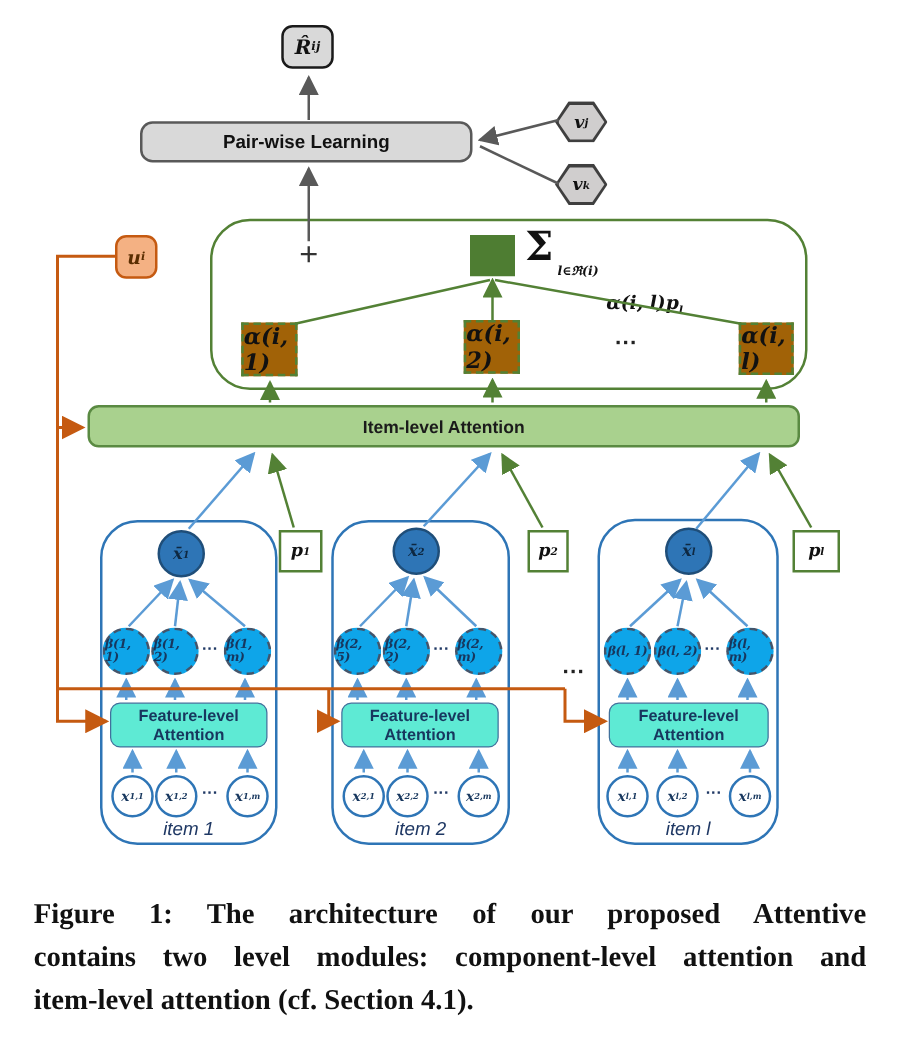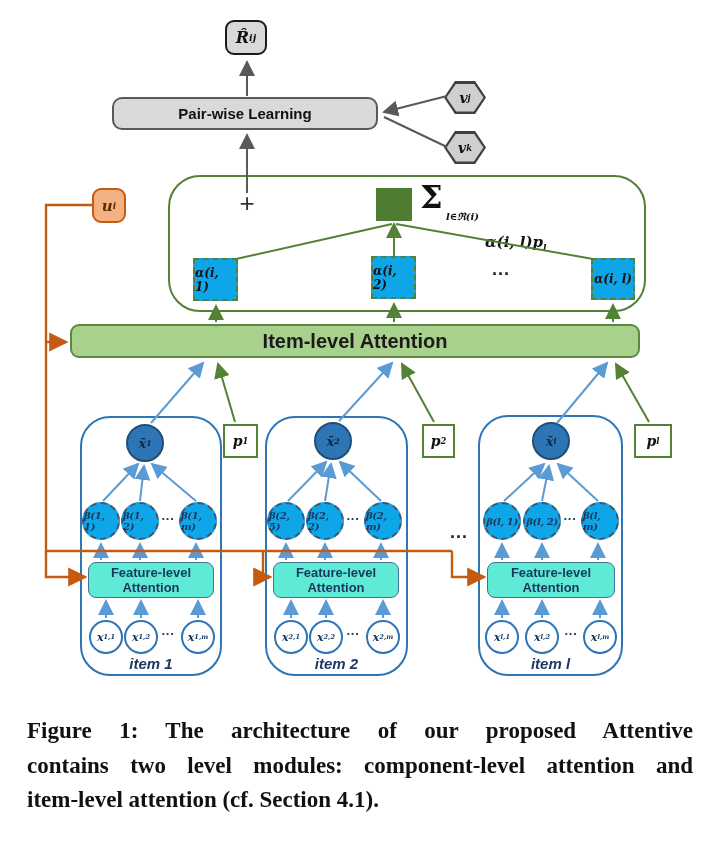--- a/index.html
+++ b/index.html
@@ -17,42 +17,42 @@
   .hex .inner{position:absolute;inset:2.5px;background:#d0cece;clip-path:polygon(26% 0,74% 0,100% 50%,74% 100%,26% 100%,0 50%);}
   .hex .lbl{position:absolute;inset:0;display:flex;align-items:center;justify-content:center;font-size:14px;color:#111;}
   .ui-node{left:92px;top:188px;width:34px;height:35px;background:#f4b183;border:2.5px solid #c55a11;border-radius:9px;font-size:15px;color:#5a2d00;}
   
   .agg{left:168px;top:175px;width:478px;height:137px;border:2px solid #538135;border-radius:32px;background:transparent;}
   .plus{left:237px;top:188px;width:20px;font-size:26px;color:#333;text-align:center;font-weight:400;}
   .sq{left:376px;top:188px;width:36px;height:33px;background:#4e7d32;}
   .sigma{left:420px;top:181px;font-family:"DejaVu Serif",serif;font-size:32px;font-weight:bold;color:#111;line-height:1;}
   .sigsub{left:446px;top:209px;font-size:10px;color:#111;}
   .sigexpr{left:485px;top:191px;font-size:15px;color:#111;margin-top:42px;}
-  .alpha{width:45px;height:43px;border:2px dashed #538135;background:#0ea5e9;font-size:12px;color:#111;}
+  .alpha{width:45px;height:43px;border:2px dashed #538135;background:#a16207;font-size:18px;color:#111;}
   .a1{left:193px;top:258px;}
   .a2{left:371px;top:256px;}
   .a3{left:591px;top:258px;width:44px;height:42px;}
   .dots-big{font-size:18px;font-weight:bold;color:#222;text-align:center;width:30px;}
   
-  .bar{left:70px;top:324px;width:570px;height:34px;background:#a9d18e;border:2px solid #5a8a42;border-radius:9px;font-size:20px;font-weight:bold;color:#1b1b1b;}
+  .bar{left:70px;top:324px;width:570px;height:34px;background:#a9d18e;border:2px solid #5a8a42;border-radius:9px;font-size:14px;font-weight:bold;color:#1b1b1b;}
   
   .pnode{border:2px solid #538135;background:#ffffff;font-size:14px;color:#111;}
   .p1{left:223px;top:424px;width:35px;height:34px;}
   .p2{left:422px;top:424px;width:33px;height:34px;}
   .p3{left:634px;top:424px;width:38px;height:34px;}
   
   .module{border:2px solid #2e75b6;border-radius:30px;background:transparent;}
   .m1{left:80px;top:416px;width:142px;height:260px;}
   .m2{left:265px;top:416px;width:143px;height:260px;}
   .m3{left:478px;top:415px;width:145px;height:261px;}
   .xbar{width:38px;height:38px;border-radius:50%;background:#2e75b6;border:2px solid #1f4e79;font-size:13px;color:#0e2841;}
   .beta{width:38px;height:38px;border-radius:50%;border:2px dashed #44546a;background:#0ea5e9;font-size:10px;color:#17375e;letter-spacing:-0.3px;}
   .feat{background:#5eead4;border:1.5px solid #41719c;border-radius:8px;flex-direction:column;line-height:15px;font-size:13px;font-weight:bold;color:#17375e;}
   .inpc{width:34px;height:34px;border-radius:50%;border:2px solid #2e75b6;background:#ffffff;font-size:11px;color:#17375e;}
-  .itemlbl{font-family:"Liberation Sans",sans-serif;font-style:italic;font-weight:bold;font-size:15px;color:#1f3864;text-align:center;}
+  .itemlbl{font-family:"Liberation Sans",sans-serif;font-style:italic;font-weight:normal;font-size:15px;color:#1f3864;text-align:center;}
   .dots-sm{font-size:13px;font-weight:bold;color:#1f3864;width:30px;text-align:center;}
   
   .caption{left:27px;top:714px;width:666px;font-family:"Liberation Serif",serif;font-weight:bold;font-size:23px;color:#111;line-height:34.5px;}
   .caption .jl{text-align:justify;text-align-last:justify;}
   .caption .ll{text-align:left;}
   svg.links{position:absolute;left:0;top:0;z-index:6;pointer-events:none;}
   .node{z-index:2;}
 </style>
 </head>
 <body>

